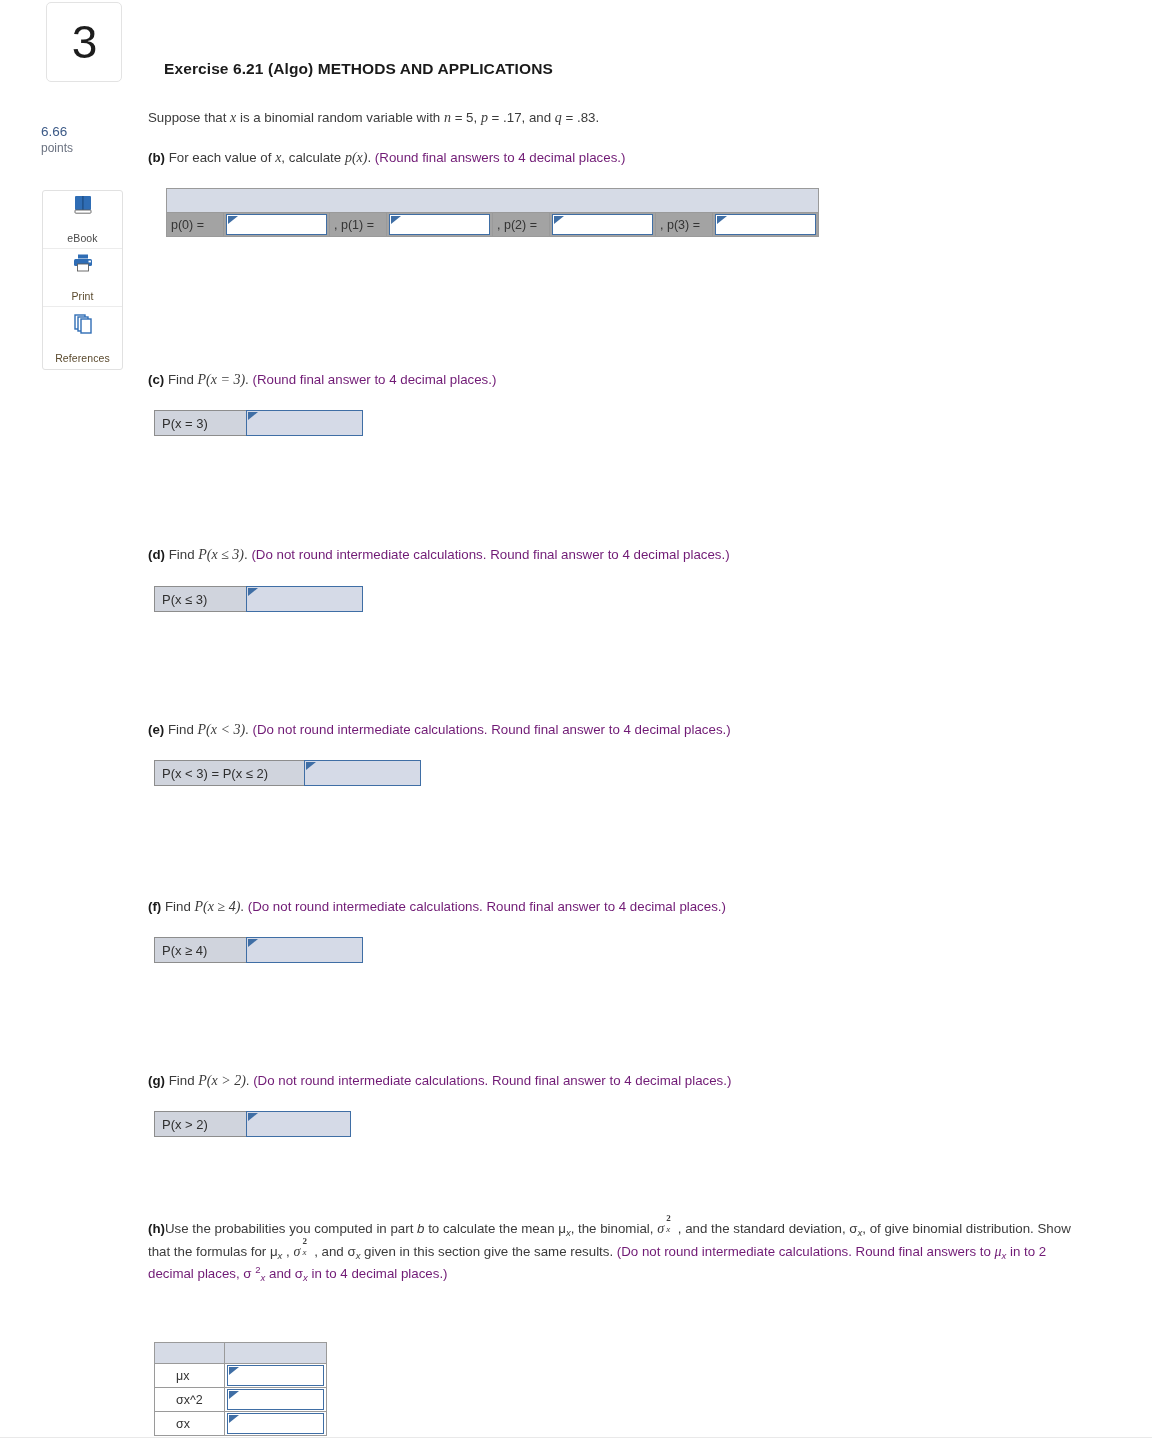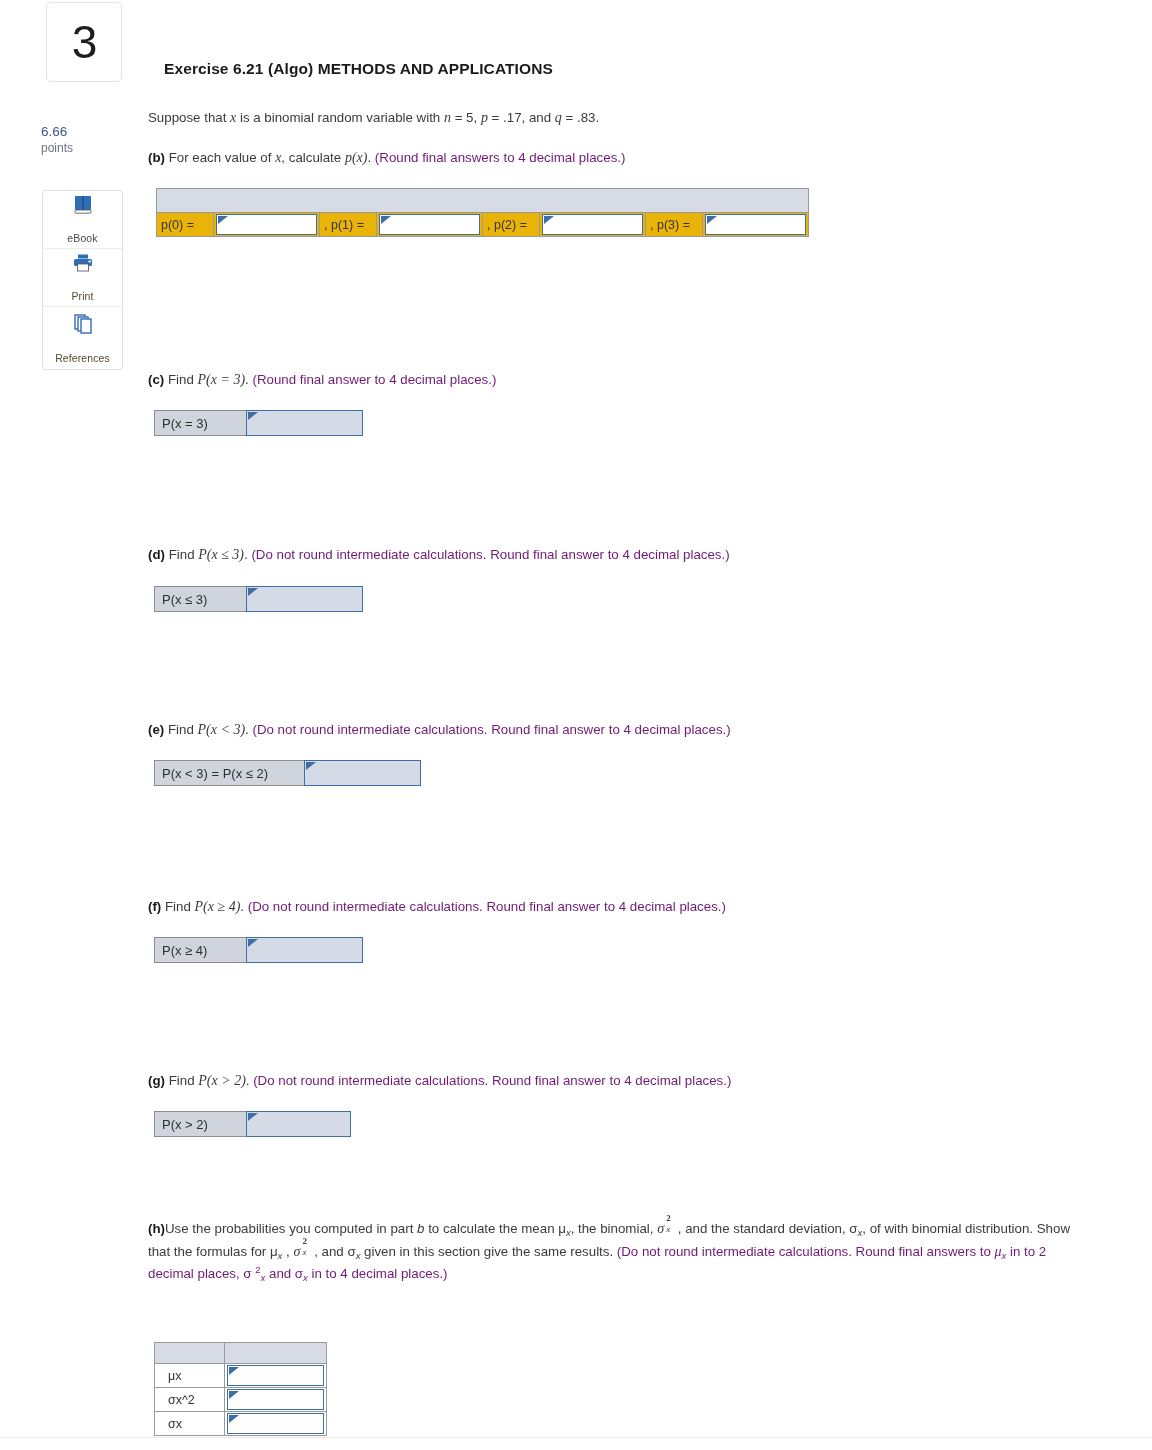--- a/index.html
+++ b/index.html
@@ -123,23 +123,23 @@
     position: relative;
     width: 17px;
   }
   .sigsq .base { font-size: 14px; }
   .sigsq .s2 { position: absolute; left: 9px; top: -6px; font-size: 9px; font-style: normal; font-weight: bold;}
   .sigsq .sx { position: absolute; left: 9px; top: 5px; font-size: 9px; }
 
   
   .pb-table {
     position: absolute;
-    left: 8px; top: 188px;
+    left: 18px; top: 188px;
     border-collapse: collapse;
-    background: #eab308;
+    background: #a3a3a3;
   }
   .pb-table td {
     border: 1px solid #9a9a9a;
     height: 24px;
     padding: 0 4px;
     font-size: 12.5px;
     color: #333;
     vertical-align: middle;
   }
   .pb-table tr.headrow td {
@@ -210,21 +210,21 @@
     position: absolute;
     left: 6px; top: 1342px;
     border-collapse: collapse;
     background: #fff;
   }
   .ph-table td {
     border: 1px solid #9a9a9a;
     height: 23px;
     font-size: 12.5px;
     color: #333;
-    padding: 0 13px;
+    padding: 0 21px;
     vertical-align: middle;
   }
   .ph-table tr.headrow td { background: #d6dbe6; height: 21px; }
   .ph-table td.lbl { width: 70px; }
   .ph-table td.fieldcell { width: 102px; padding: 1px 2px; }
 
   .bottom-divider {
     position: absolute;
     left: 0; top: 1437px;
     width: 1152px;
@@ -363,21 +363,21 @@
   <div class="q-part" style="top:1070px">
     <span class="bold">(g)</span>
     <span>Find </span><i class="mvar">P(x &gt; 2)</i><span>. </span><span class="red">(Do not round intermediate calculations. Round final answer to 4 decimal places.)</span>
   </div>
   <div class="ans-row" style="top:1111px">
     <div class="ans-label" style="width:92px">P(x &gt; 2)</div>
     <div class="ans-field" style="width:105px"></div>
   </div>
 
   <div class="q-part" style="top:1218px; width:930px">
-    <span class="bold">(h)</span><span>Use the probabilities you computed in part </span><i class="it">b</i><span> to calculate the mean μ</span><span class="sub">x</span><span>, the binomial, </span><span class="sigsq"><span class="base">σ</span><span class="s2">2</span><span class="sx">x</span></span><span> , and the standard deviation, σ</span><span class="sub">x</span><span>, of with</span>
+    <span class="bold">(h)</span><span>Use the probabilities you computed in part </span><i class="it">b</i><span> to calculate the mean μ</span><span class="sub">x</span><span>, the binomial, </span><span class="sigsq"><span class="base">σ</span><span class="s2">2</span><span class="sx">x</span></span><span> , and the standard deviation, σ</span><span class="sub">x</span><span>, of give</span>
     <span>binomial distribution. Show that the formulas for μ</span><span class="sub">x</span><span> , </span><span class="sigsq"><span class="base">σ</span><span class="s2">2</span><span class="sx">x</span></span><span> , and σ</span><span class="sub">x</span><span> given in this section give the same results. </span><span class="red">(Do not round</span>
     <span class="red">intermediate calculations. Round final answers to </span><i class="red mvar">μ</i><span class="red sub">x</span><span class="red"> in to 2 decimal places, σ </span><span class="red sup">2</span><span class="red sub">x</span><span class="red"> and σ</span><span class="red sub">x</span><span class="red"> in to 4 decimal places.)</span>
   </div>
 
   <table class="ph-table">
     <tbody>
         <tr class="headrow">
       <td class="lbl"></td>
       <td class="fieldcell"></td>
     </tr>

